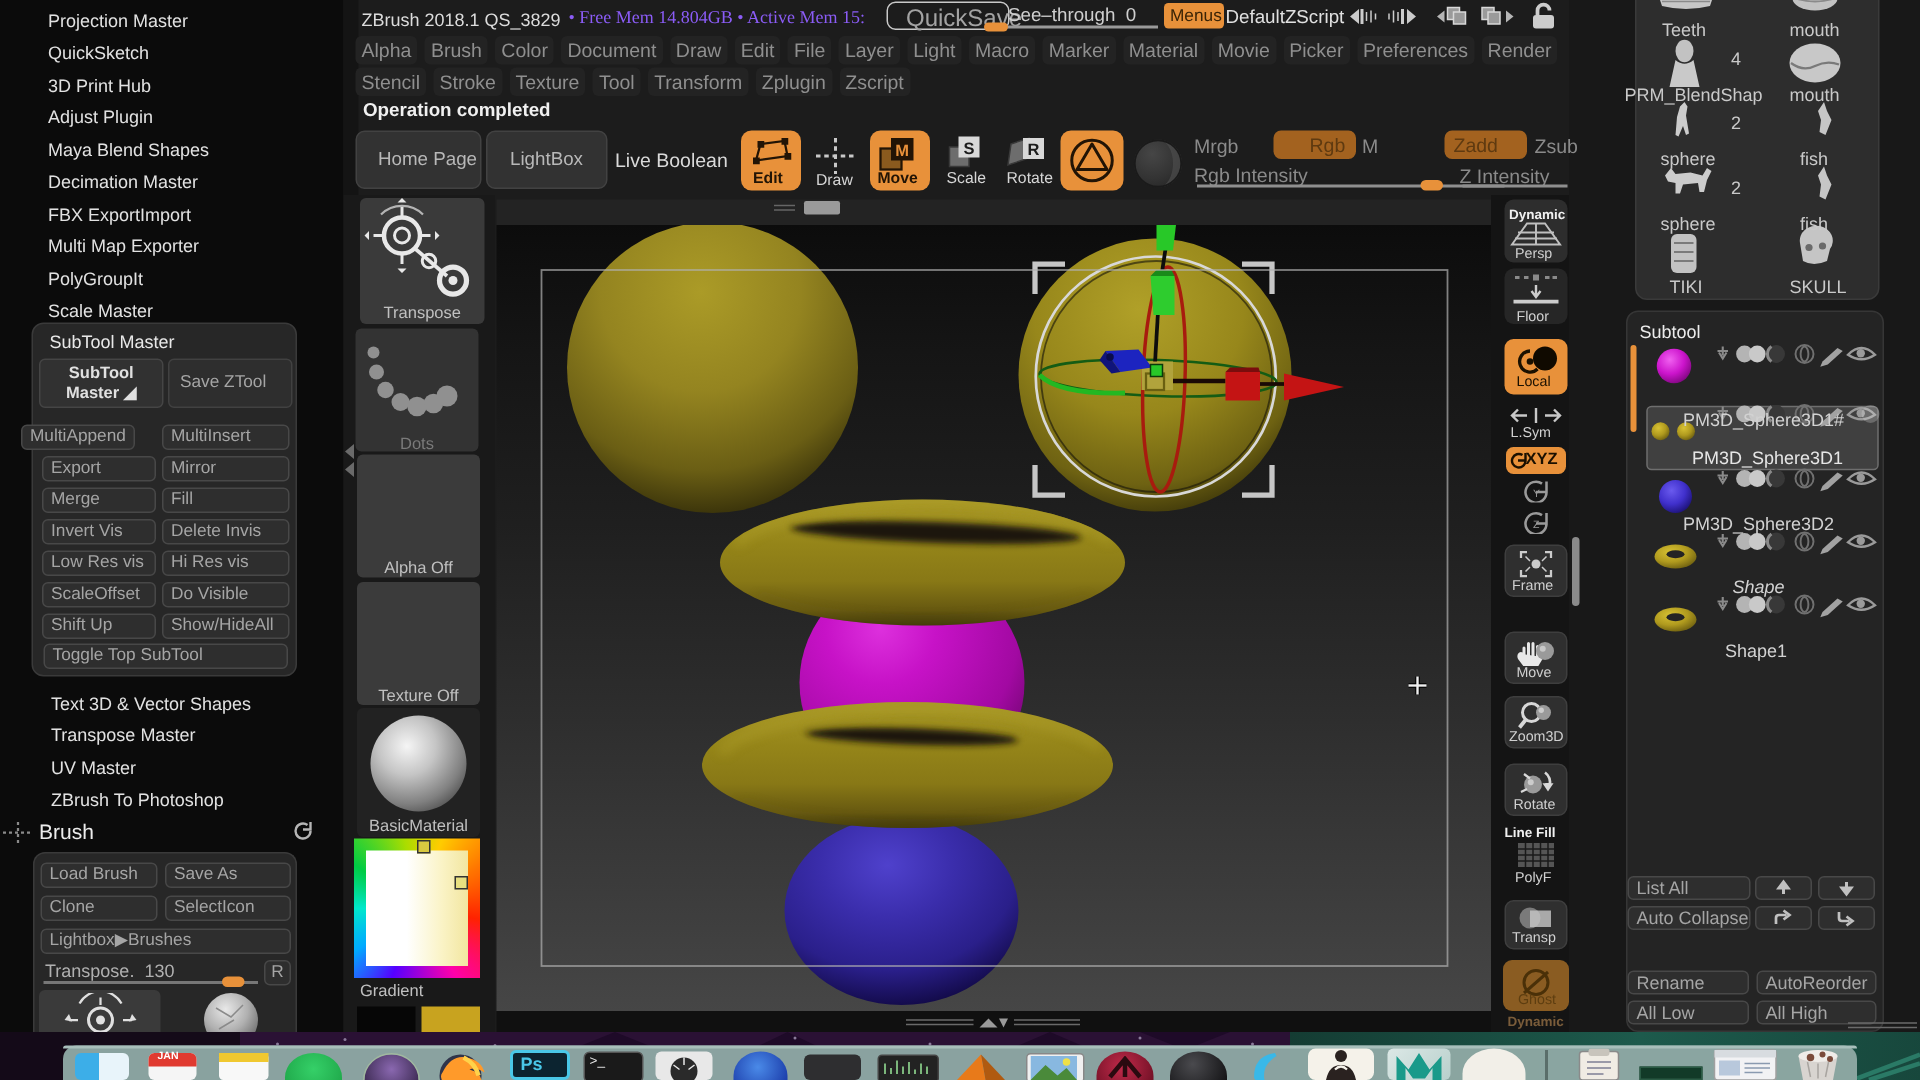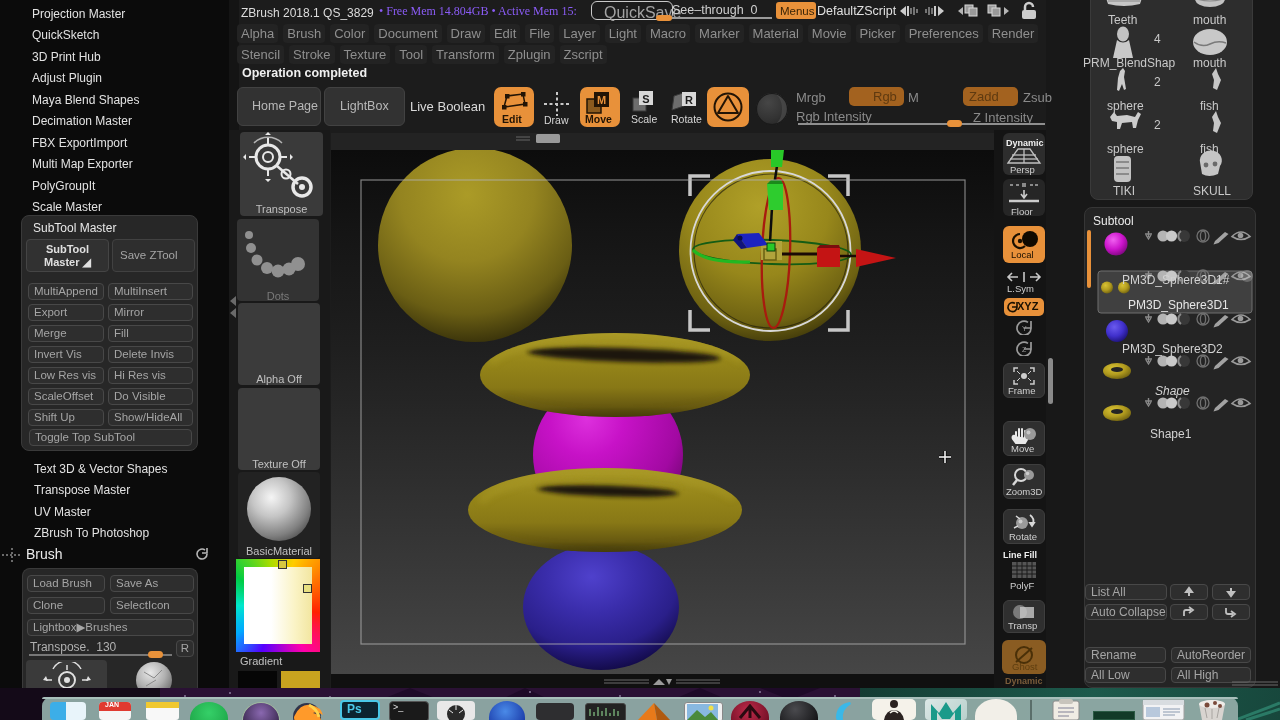--- a/index.html
+++ b/index.html
@@ -160,21 +160,21 @@
 <div class="plugitem" style="left:32px;top:114px;">Decimation Master</div>
 <div class="plugitem" style="left:32px;top:136px;">FBX ExportImport</div>
 <div class="plugitem" style="left:32px;top:157px;">Multi Map Exporter</div>
 <div class="plugitem" style="left:32px;top:179px;">PolyGroupIt</div>
 <div class="plugitem" style="left:32px;top:200px;">Scale Master</div>
 
 <div class="panel" style="left:21px;top:215px;width:177px;height:236px;"></div>
 <div class="txt" style="left:33px;top:221px;color:#e8e8e8;font-size:12px;">SubTool Master</div>
 <div class="ab" style="left:26px;top:239px;width:83px;height:33px;background:#313131;border:1px solid #454545;border-radius:4px;box-sizing:border-box;text-align:center;color:#e0e0e0;font-size:11px;font-weight:bold;line-height:13px;padding-top:3px;">SubTool<br>Master&nbsp;◢</div>
 <div class="ab" style="left:112px;top:239px;width:83px;height:33px;background:#2e2e2e;border:1px solid #414141;border-radius:4px;box-sizing:border-box;color:#a5a5a5;font-size:11.5px;line-height:31px;padding-left:7px;">Save ZTool</div>
-<div class="pbtn" style="left:28px;top:283px;width:76px;height:17px;">MultiAppend</div>
+<div class="pbtn" style="left:14px;top:283px;width:76px;height:17px;">MultiAppend</div>
 <div class="pbtn" style="left:108px;top:283px;width:85px;height:17px;">MultiInsert</div>
 <div class="pbtn" style="left:28px;top:304px;width:76px;height:17px;">Export</div>
 <div class="pbtn" style="left:108px;top:304px;width:85px;height:17px;">Mirror</div>
 <div class="pbtn" style="left:28px;top:325px;width:76px;height:17px;">Merge</div>
 <div class="pbtn" style="left:108px;top:325px;width:85px;height:17px;">Fill</div>
 <div class="pbtn" style="left:28px;top:346px;width:76px;height:17px;">Invert Vis</div>
 <div class="pbtn" style="left:108px;top:346px;width:85px;height:17px;">Delete Invis</div>
 <div class="pbtn" style="left:28px;top:367px;width:76px;height:17px;">Low Res vis</div>
 <div class="pbtn" style="left:108px;top:367px;width:85px;height:17px;">Hi Res vis</div>
 <div class="pbtn" style="left:28px;top:388px;width:76px;height:17px;">ScaleOffset</div>

